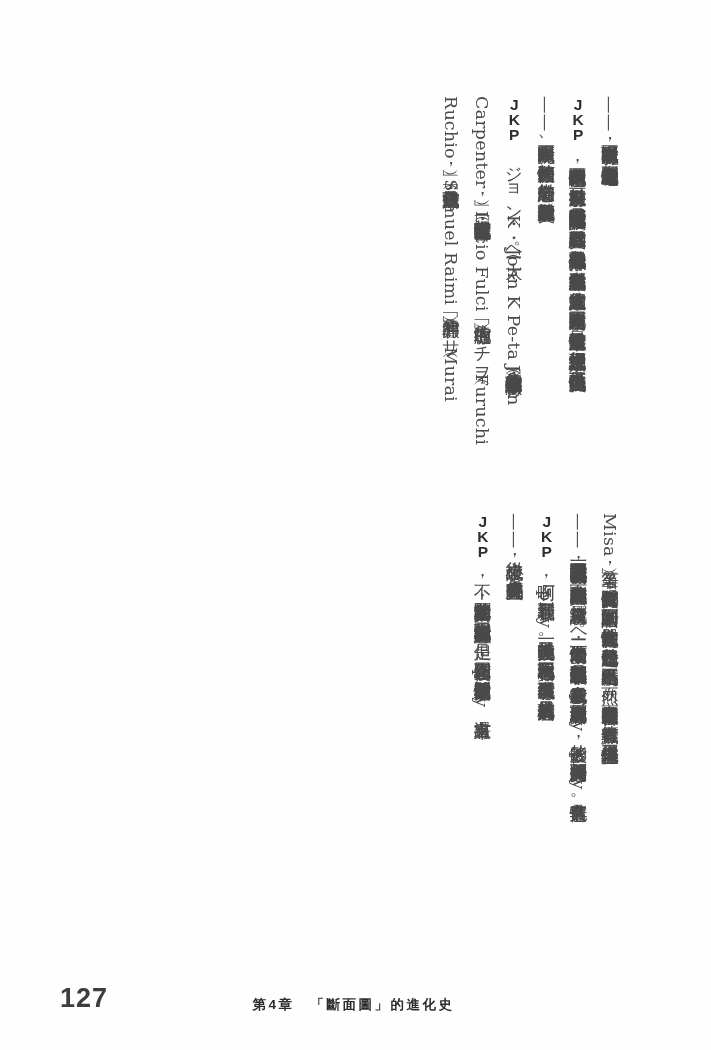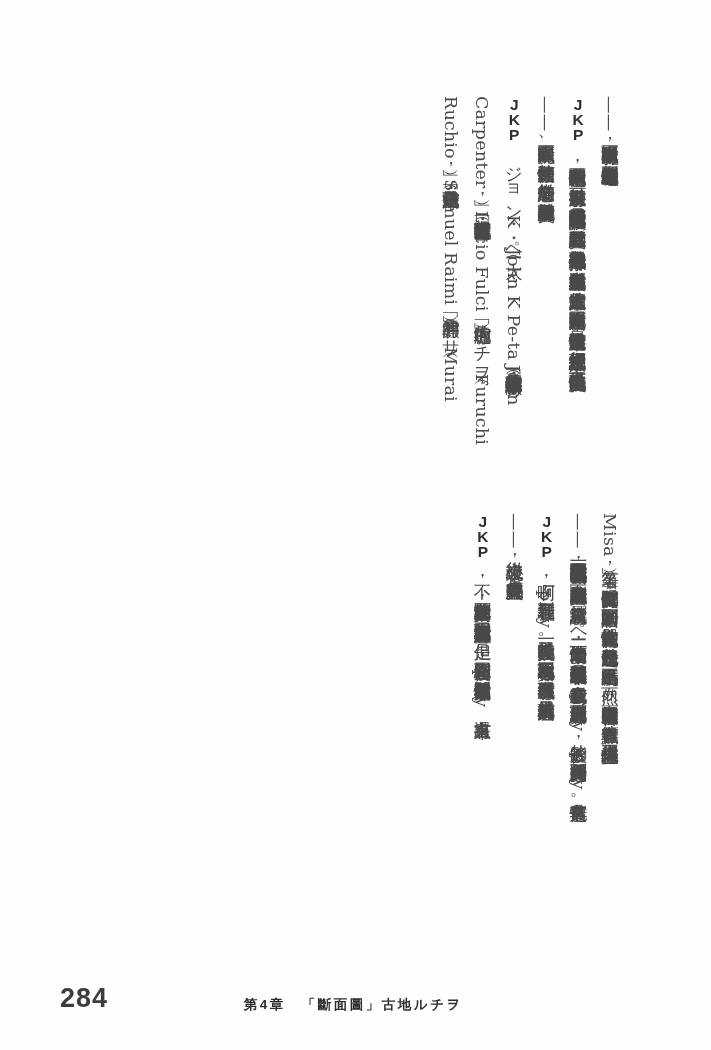--- a/index.html
+++ b/index.html
@@ -69,16 +69,16 @@
   </section>
 
   <section class="text-block bottom">
     <p class="para"><span class="ptext">Misa）」等筆名，全都跟驚悚片有關（笑）。回到斷面圖的話題，女性的性器官藏在人體內，外觀也沒什麼凹凸起伏，看不出結構不是嗎？然而，裡面實際上卻是很複雜的器官。儘管有點獵奇，但正是那樣才讓人覺得色情。</span></p>
     <p class="para"><span class="ptext">——我認為斷面圖是種每個人看了反應都不一樣的藝術表現，而分水嶺在於讀者感覺到的「真實感」。就這層意義來說，ペー太老師筆下的性愛場面，像是把手伸進肛門直到手肘的那種表現，在我看來就非常奇幻；而最近看到真的玩那種play的影片後，反而開始覺得老師的play其實非常色情。</span></p>
     <p class="para"><span class="speaker">JKP</span><span class="ptext">啊啊，我看到那種play的影片後也嚇了一大跳。我認為正因為現實中不存在，所以那種表現才有價值，結果居然真的有人這麼玩！</span></p>
     <p class="para"><span class="ptext">——從心境上來說，您是覺得有點失望嗎？</span></p>
     <p class="para"><span class="speaker">JKP</span><span class="ptext">不，我剛開始其實非常興奮，因為居然能在現實中看到我一直想拜見的畫面。但是，看完回到工作台後，我突然開始懷疑這種play還有畫出來</span></p>
   </section>
 
-  <div class="page-number">284</div>
-  <div class="footer-chapter">第4章　「斷面圖」古地ルチヲ</div>
+  <div class="page-number">127</div>
+  <div class="footer-chapter">第4章　「斷面圖」的進化史</div>
 
 </div>
 
 </body></html>

